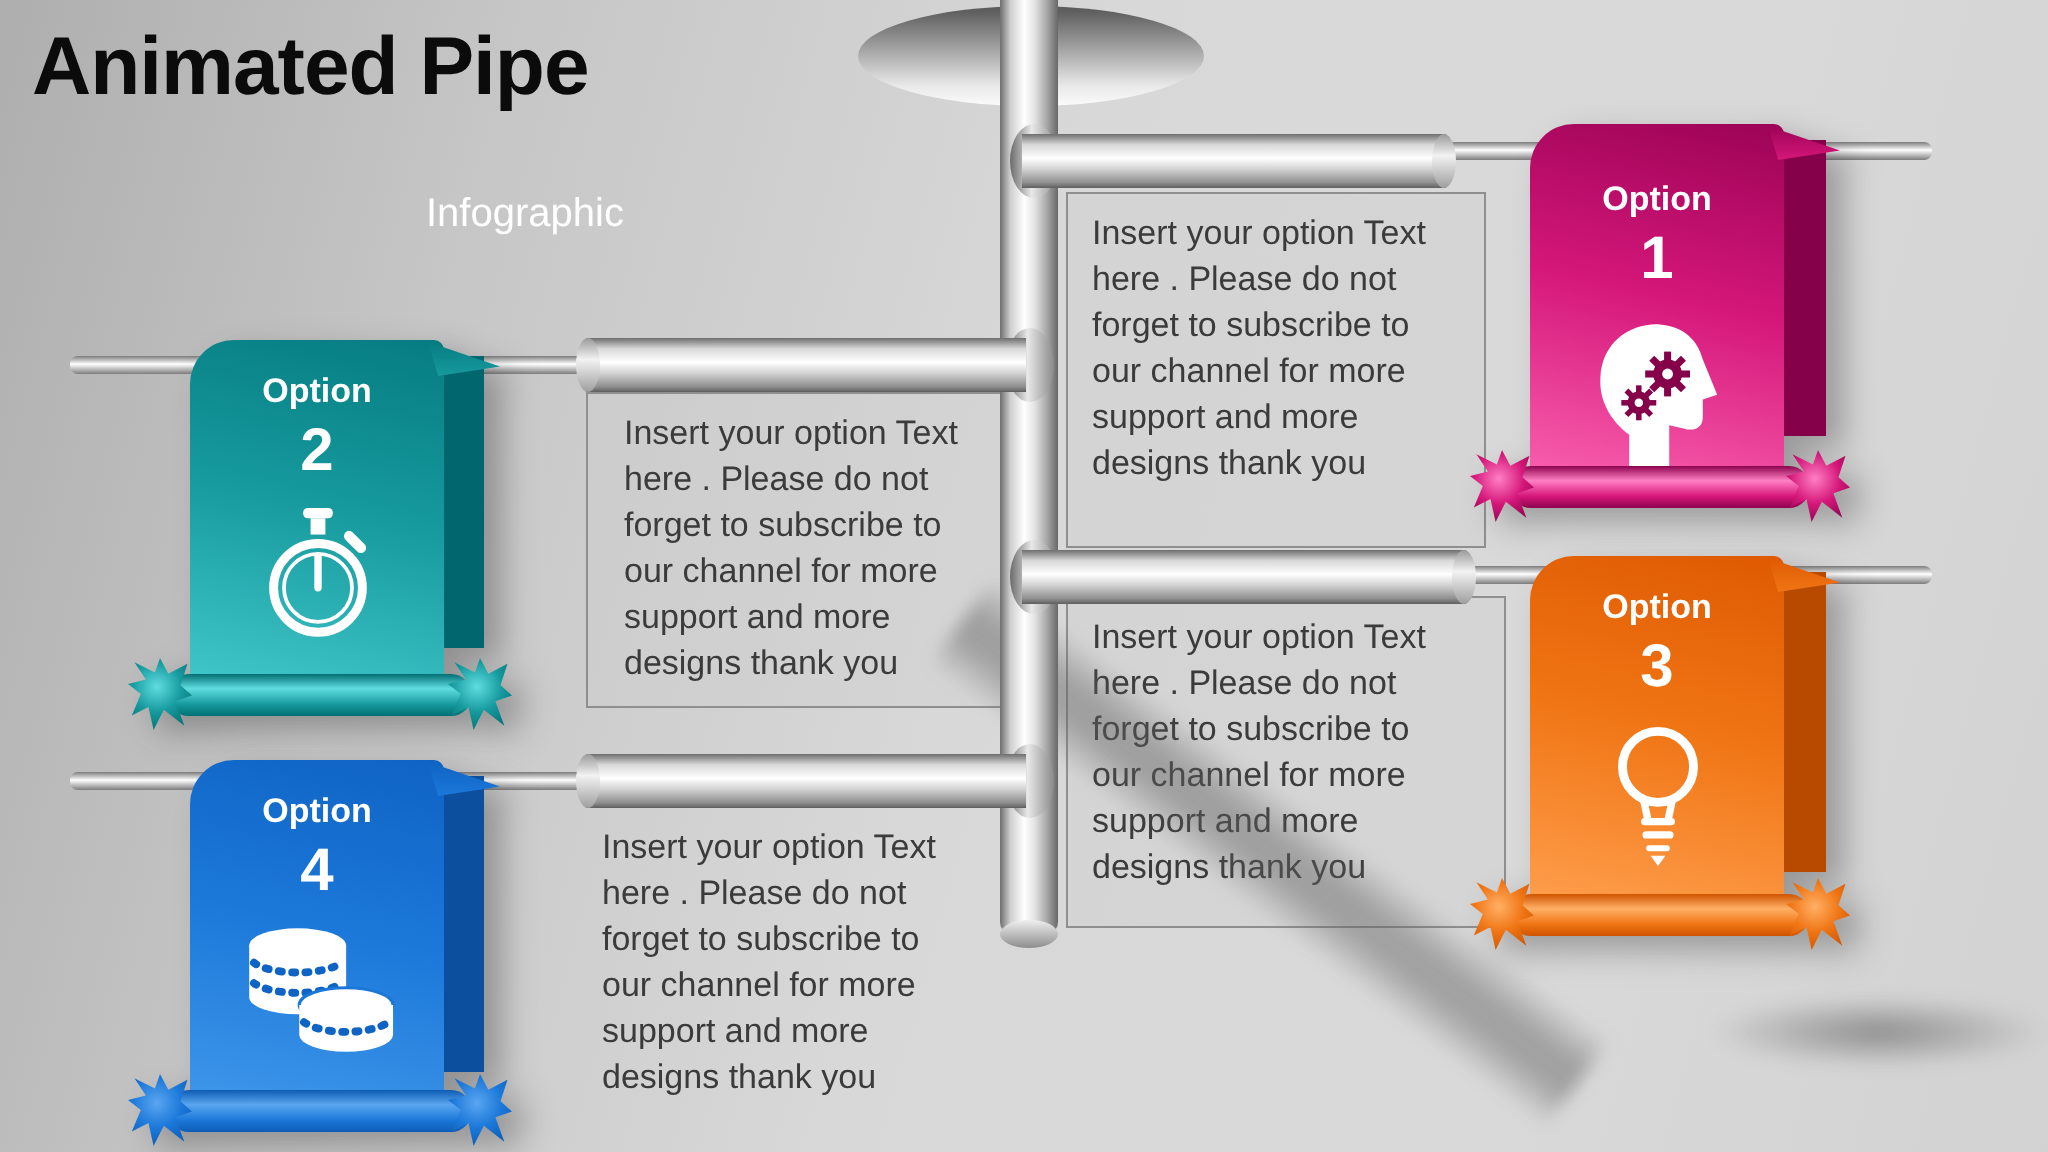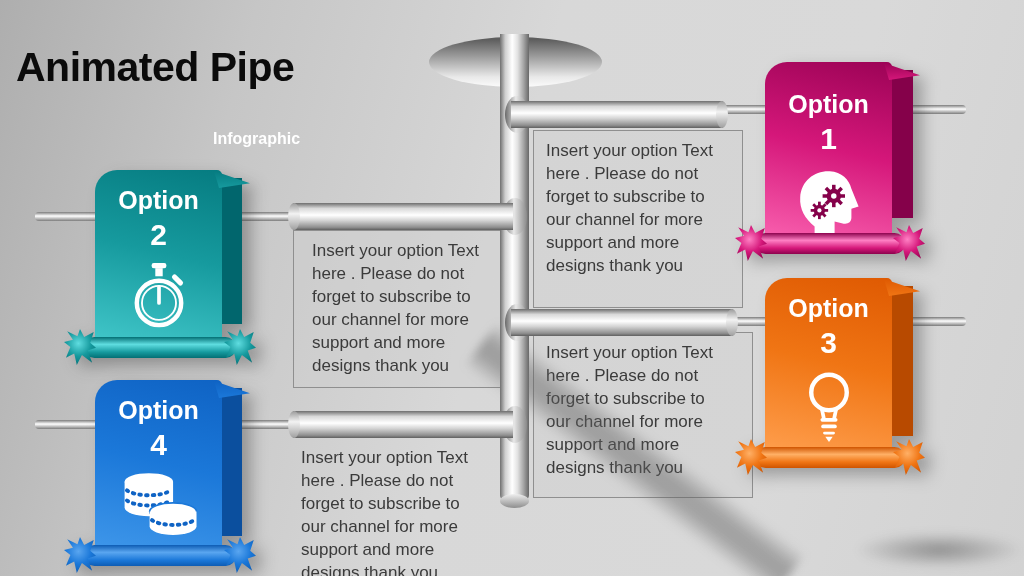--- a/index.html
+++ b/index.html
@@ -1,23 +1,23 @@
 <!DOCTYPE html>
 <html><head>
 <meta charset="utf-8">
 <style>
   html,body{margin:0;padding:0;}
   .stage{position:relative;width:1024px;height:576px;overflow:hidden;
          font-family:"Liberation Sans", sans-serif;
          background:linear-gradient(105deg,#aeaeae 0%,#c6c6c6 22%,#d8d8d8 48%,#d9d9d9 75%,#d2d2d2 100%);}
-  .abs{position:absolute;margin-top:34px;}
+  .abs{position:absolute;}
 
   
   .title{left:16px;top:6px;font-size:41px;font-weight:bold;color:#0b0b0b;line-height:1.35;letter-spacing:-0.5px;z-index:1;}
-  .subtitle{left:213px;top:96px;font-size:16px;font-weight:bold;color:#ffffff;z-index:2;}
+  .subtitle{left:213px;top:96px;font-size:20px;font-weight:normal;color:#ffffff;z-index:2;}
 
   
   .hole{left:429px;top:3px;width:173px;height:50px;border-radius:50%;
         background:linear-gradient(to bottom,#5e5e5e 5%,#9a9a9a 38%,#e9e9e9 80%,#fbfbfb 100%);z-index:3;}
   .vpipe{left:500px;top:0;width:29px;height:470px;z-index:6;
         background:linear-gradient(to right,#6f6f6f,#cfcfcf 18%,#ffffff 42%,#e3e3e3 60%,#a3a3a3 82%,#686868);
         border-radius:0 0 14px 14px / 0 0 9px 9px;}
   .vcap{left:500px;top:460px;width:29px;height:14px;border-radius:50%;z-index:7;
         background:linear-gradient(to bottom,#efefef,#8d8d8d);}
   .collar{width:24px;height:37px;border-radius:50%;z-index:7;
@@ -57,21 +57,21 @@
 
   
   .banner{position:absolute;inset:0;z-index:9;pointer-events:none;
           filter:drop-shadow(9px 7px 8px rgba(40,40,40,0.35));}
   .banner>div{position:absolute;}
   .fold{background:var(--fold);}
   .bbody{border-radius:22px 5px 0 0;z-index:2;
          background:linear-gradient(193deg,var(--top) 0%,var(--mid) 48%,var(--bottom) 100%);
          color:#fff;text-align:center;}
   .curl{clip-path:polygon(0 0,100% 72%,14% 100%);background:linear-gradient(var(--top),var(--mid));z-index:3;}
-  .opt-label{font-size:25px;font-weight:bold;margin-top:16px;}
+  .opt-label{font-size:17px;font-weight:bold;margin-top:16px;}
   .opt-num{font-size:30px;font-weight:bold;margin-top:3px;}
   .b1 .opt-label{margin-top:28px;}
   .opt-icon{display:block;margin:8px auto 0;}
   .rod{width:150px;height:21px;border-radius:11px;z-index:4;
        background:linear-gradient(to bottom,var(--rodlo),var(--rodhi) 35%,var(--mid) 72%,var(--rodlo));}
   .finial{position:absolute;width:32px;height:36px;top:-8px;
        clip-path:polygon(50% 0%,63% 22%,93% 8%,82% 38%,100% 52%,74% 60%,88% 94%,56% 72%,40% 100%,32% 68%,6% 80%,20% 50%,0% 36%,28% 30%,10% 6%,42% 20%);
        background:radial-gradient(circle at 45% 40%,var(--rodhi) 0%,var(--mid) 45%,var(--rodlo) 85%);}
   .finial.fl{left:-20px;} .finial.fr{right:-20px;}
   

